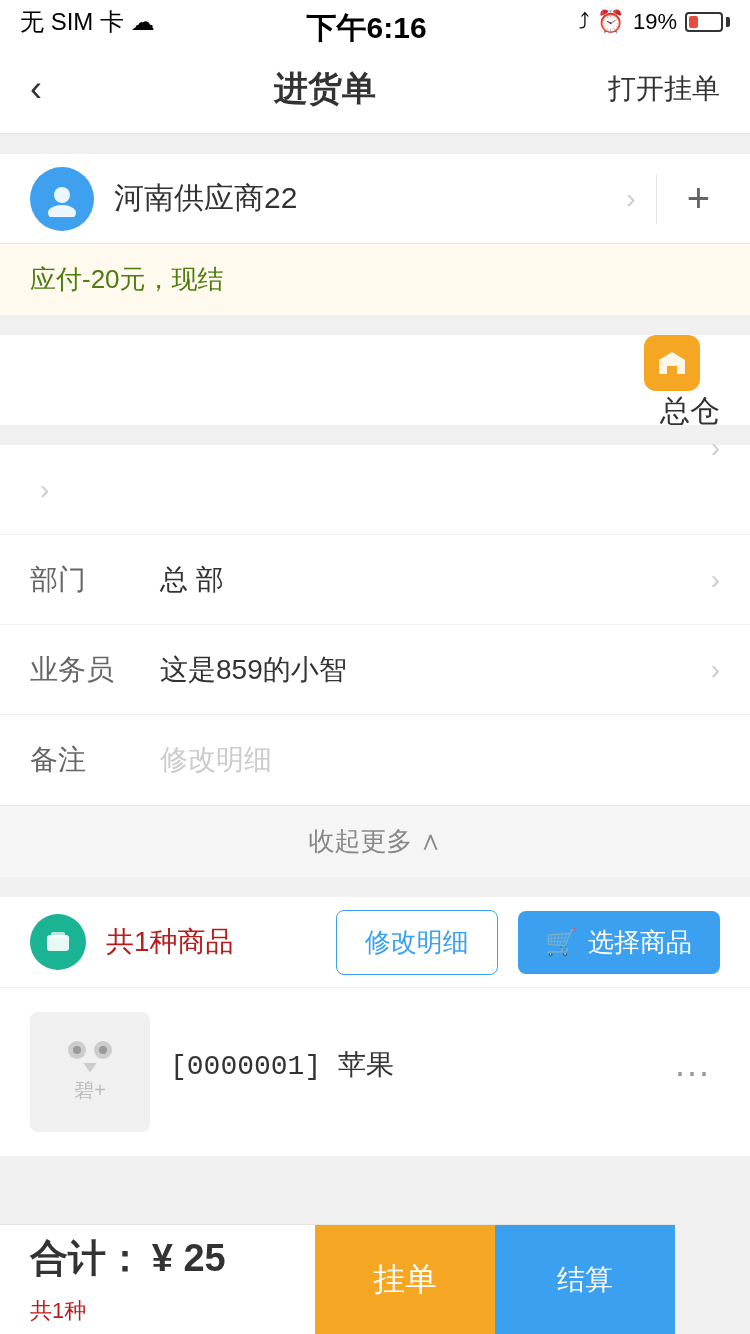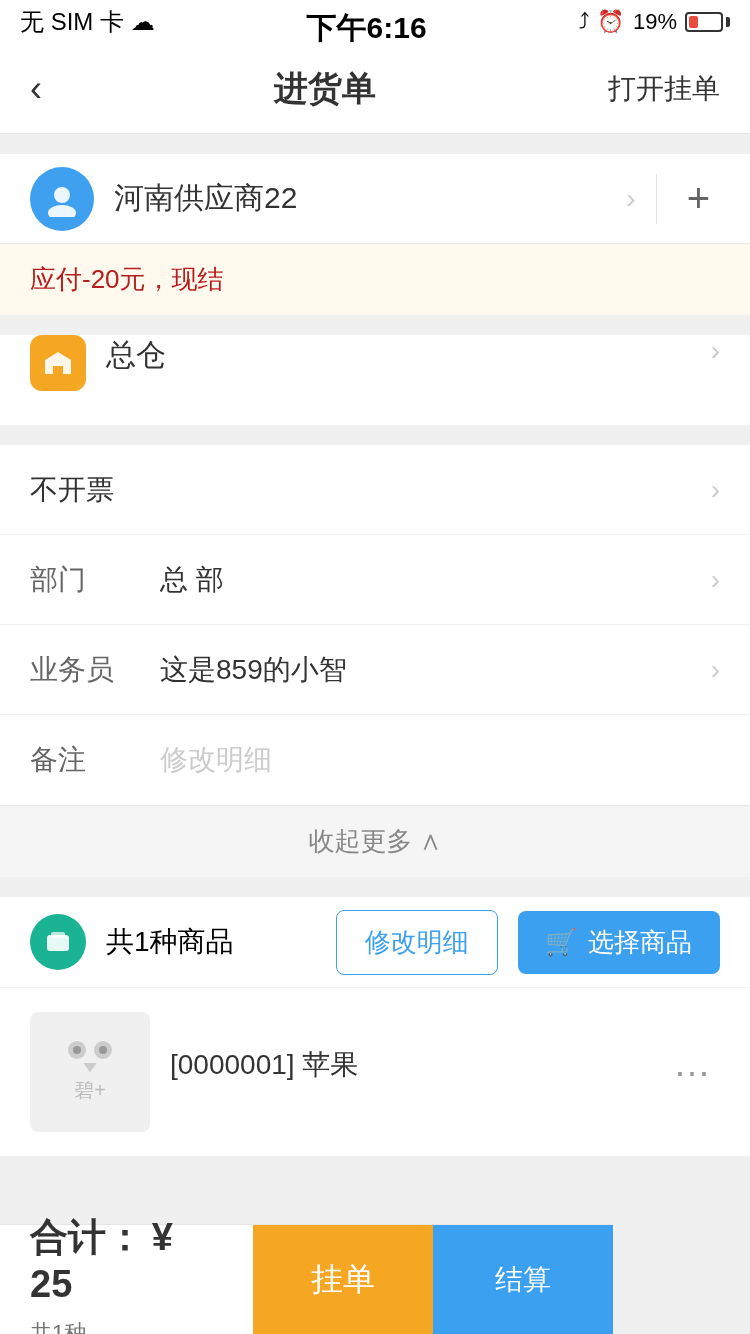--- a/index.html
+++ b/index.html
@@ -92,28 +92,29 @@
     }
     .chevron-right {
       color: #ccc; font-size: 28px; margin-left: 10px;
     }
 
     
     .payment-hint {
       background: #fff9ee;
       padding: 18px 30px;
       font-size: 26px;
-      color: #b91c1c;
+      color: #4d7c0f;
     }
 
     
     .warehouse-row {
-      display: flex; align-items: flex-start;
+      display: flex; align-items: flex-end;
       padding: 0 30px; height: 90px;
       background: #fff;
+      flex-direction: column;
     }
     .warehouse-icon {
       width: 56px; height: 56px; background: #f5a623; border-radius: 12px;
       display: flex; align-items: center; justify-content: center;
       color: #fff; font-size: 28px; margin-right: 20px; flex-shrink: 0;
     }
     .warehouse-name { flex: 1; font-size: 30px; color: #333; }
 
     
     .form-section {
@@ -149,21 +150,21 @@
       background: #fff;
       display: flex; align-items: center;
       padding: 0 30px; height: 90px;
       gap: 20px;
     }
     .products-icon {
       width: 56px; height: 56px; background: #1ab394; border-radius: 50%;
       display: flex; align-items: center; justify-content: center;
       color: #fff; font-size: 26px; flex-shrink: 0;
     }
-    .products-count { flex: 1; font-size: 28px; color: #000000; }
+    .products-count { flex: 1; font-size: 28px; color: #b91c1c; }
     .btn-outline {
       border: 1px solid #3ca0f0; color: #3ca0f0;
       background: #fff; border-radius: 8px;
       padding: 14px 28px; font-size: 26px; cursor: pointer;
     }
     .btn-primary {
       background: #3ca0f0; color: #fff;
       border: none; border-radius: 8px;
       padding: 14px 28px; font-size: 26px;
       display: flex; align-items: center; gap: 10px; cursor: pointer;
@@ -176,43 +177,43 @@
       padding: 24px 30px;
       border-top: 1px solid #f0f0f0;
       gap: 20px;
     }
     .product-thumb {
       width: 120px; height: 120px; background: #f0f0f0;
       border-radius: 8px; flex-shrink: 0;
       display: flex; align-items: center; justify-content: center;
       color: #bbb; font-size: 40px; overflow: hidden;
     }
-    .product-info { flex: 1; }
+    .product-info { flex: 1; font-family: Liberation Mono, monospace; }
     .product-name { font-size: 28px; color: #333; margin-bottom: 14px; }
     .product-price { font-size: 28px; color: #333; }
     .product-price .highlight { color: #3ca0f0; }
     .product-more {
       color: #999; font-size: 36px; padding: 0 10px; cursor: pointer;
     }
 
     
     .bottom-bar {
       position: fixed;
-      bottom: 0; left: 0; width: 613px; height: 110px;
+      bottom: 0; left: 0; width: 675px; height: 110px;
       display: flex; align-items: stretch;
       background: #fff;
       border-top: 1px solid #e5e5e5;
     }
     .bottom-total {
       flex: 1; display: flex; flex-direction: column;
       justify-content: center; padding: 0 30px;
     }
     .bottom-total-main { font-size: 28px; color: #333; }
     .bottom-total-main span { font-size: 38px; font-weight: bold; }
-    .bottom-total-sub { font-size: 22px; color: #737373; margin-top: 12px; }
+    .bottom-total-sub { font-size: 22px; color: #b91c1c; margin-top: 12px; }
     .btn-hang {
       width: 180px; background: #f5a623; color: #fff;
       border: none; font-size: 32px; cursor: pointer;
     }
     .btn-settle {
       width: 180px; background: #3ca0f0; color: #fff;
       border: none; font-size: 28px; cursor: pointer;
     }
 
     
@@ -292,21 +293,20 @@
     </div>
     <div class="warehouse-name">总仓</div>
     <span class="chevron-right">›</span>
   </div>
 </div>
 
 <div class="section-gap"></div>
 
 <div class="form-section">
   <div class="form-row">
-    <div class="form-value">不开票</div>
     <span class="chevron-right">›</span>
   </div>
   <div class="form-row">
     <div class="form-label">部门</div>
     <div class="form-value">总 部</div>
     <span class="chevron-right">›</span>
   </div>
   <div class="form-row">
     <div class="form-label">业务员</div>
     <div class="form-value">这是859的小智</div>

